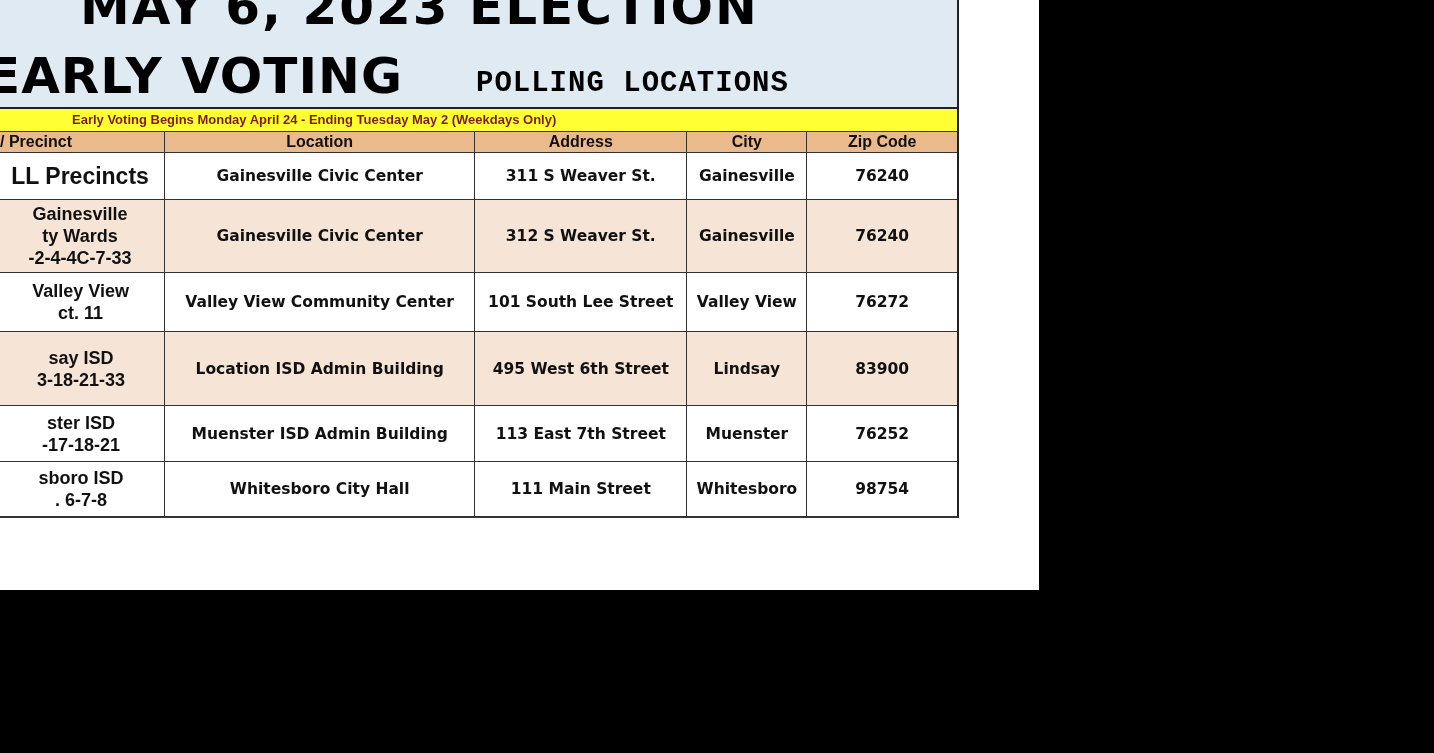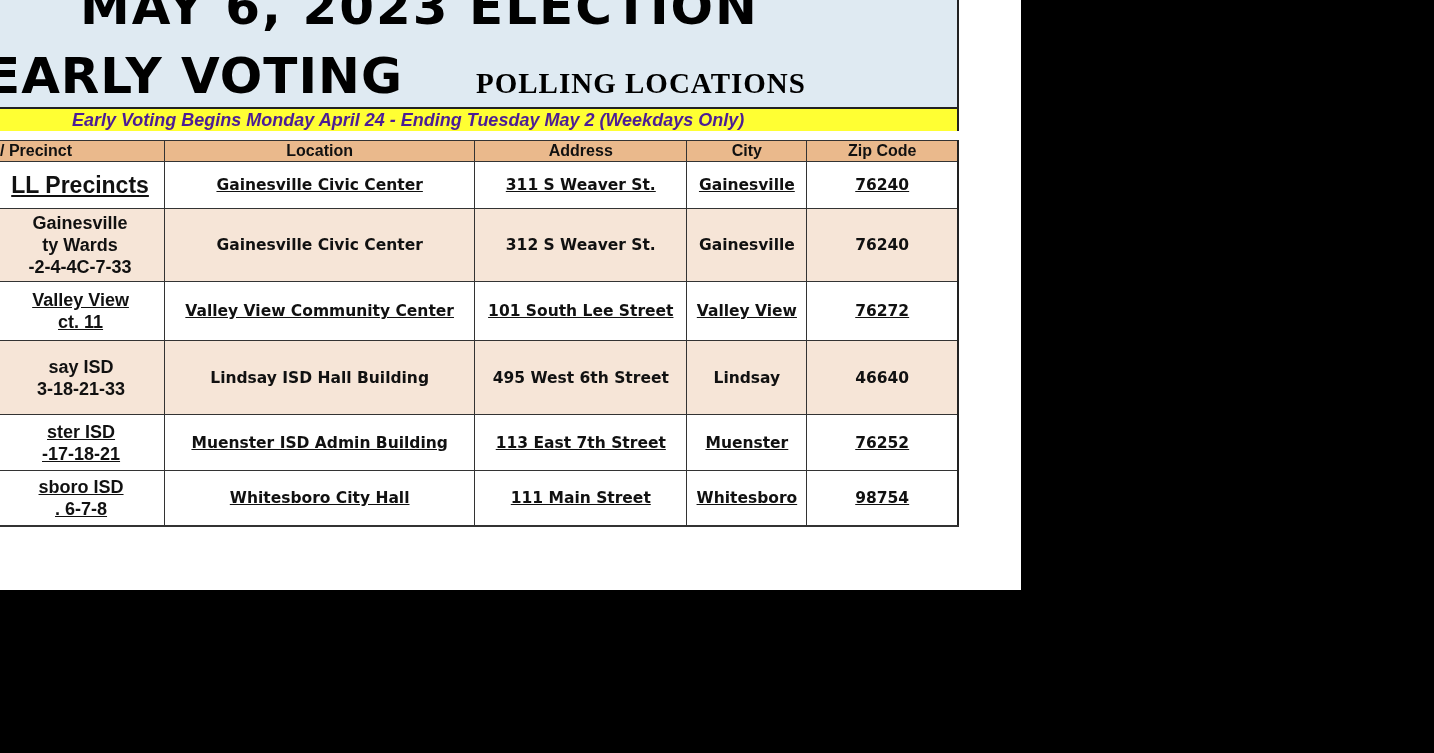--- a/index.html
+++ b/index.html
@@ -1,63 +1,63 @@
 <!DOCTYPE html>
 <html><head>
   <meta charset="utf-8">
   <style>
     html, body { margin: 0; padding: 0; }
     body {
       width: 1434px; height: 753px; background: #000; position: relative; overflow: hidden;
       font-family: "Liberation Sans", sans-serif;
     }
     .page {
-      position: absolute; left: 0; top: 0; width: 1021px; height: 590px; background: #ffffff; overflow: hidden;
+      position: absolute; left: 0; top: 0; width: 1021px; height: 590px; background: #ffffff; overflow: hidden; padding-left: 18px;
     }
     .banner {
       position: absolute; left: 0; top: 0; width: 957px; height: 107px; background: #dfeaf2;
       border-right: 2px solid #222;
     }
     .title-line1 {
       position: absolute; left: 80px; top: -22px; font-family: "DejaVu Sans", sans-serif; font-weight: bold;
       font-size: 50px; letter-spacing: 2px; color: #000; white-space: nowrap;
     }
     .title-line2 {
       position: absolute; left: -14px; top: 47px; font-family: "DejaVu Sans", sans-serif; font-weight: bold;
       font-size: 50px; letter-spacing: 1px; color: #000; white-space: nowrap;
     }
     .title-sub {
-      position: absolute; left: 476px; top: 67px; font-family: Liberation Serif, serif; font-weight: bold;
+      position: absolute; left: 476px; top: 67px; font-family: Liberation Mono, monospace; font-weight: bold;
       font-size: 29px; letter-spacing: 1px; color: #000; white-space: nowrap;
     }
     .notice {
       position: absolute; left: 0; top: 107px; width: 957px; height: 22px; background: #ffff33;
       border-top: 2px solid #222; border-right: 2px solid #222;
-      font-weight: bold; font-size: 18px; line-height: 22px; color: #4c1d95; text-indent: 72px; white-space: nowrap; font-style: italic;
+      font-weight: bold; font-size: 13px; line-height: 22px; color: #7f1d1d; text-indent: 72px; white-space: nowrap;
     }
     table.grid {
-      position: absolute; left: -1px; top: 140px; border-collapse: collapse; table-layout: fixed;
+      position: absolute; left: -1px; top: 131px; border-collapse: collapse; table-layout: fixed;
       width: 960px;
     }
     table.grid th, table.grid td {
       border: 1px solid #333; text-align: center; color: #111; padding: 0; overflow: hidden;
     }
     table.grid tr:last-child td { border-bottom: 2px solid #333; }
     table.grid th:last-child, table.grid td:last-child { border-right: 2px solid #222; }
     table.grid th {
       background: #eab98c; height: 20px; font-size: 16px; font-weight: bold; line-height: 20px;
     }
     td.area {
       text-align: left; font-weight: bold; font-size: 18px; line-height: 22px; padding-left: 0; white-space: nowrap;
     }
     td.area .inner { margin-left: -18px; }
     td.area.big { font-size: 23px; }
     td.cell { font-family: "DejaVu Sans", sans-serif; font-weight: bold; font-size: 15.5px; white-space: nowrap; margin-top: 36px; }
     tr.alt td { background: #f6e5d7; }
-    tr.plain td { background: #ffffff; text-decoration: underline; }
+    tr.plain td { background: #ffffff; }
     .c1 { width: 165px; } .c2 { width: 310px; } .c3 { width: 212px; } .c4 { width: 120px; } .c5 { width: 151px; }
   </style>
 </head>
 <body>
 
 <div class="page">
   <div class="banner">
     <div class="title-line1">MAY 6, 2023 ELECTION</div>
     <div class="title-line2">EARLY VOTING</div>
     <div class="title-sub">POLLING LOCATIONS</div>
@@ -118,24 +118,24 @@
         <td class="cell">Valley View</td>
         <td class="cell">76272</td>
       </tr>
       <tr class="alt" style="height:74px;">
         <td class="area">
             <div class="inner" style="margin-left:-2px;">
           <div>say ISD</div>
           <div>3-18-21-33</div>
         </div>
           </td>
-        <td class="cell">Lindsay ISD Hall Building</td>
+        <td class="cell">Location ISD Admin Building</td>
         <td class="cell">495 West 6th Street</td>
         <td class="cell">Lindsay</td>
-        <td class="cell">46640</td>
+        <td class="cell">83900</td>
       </tr>
       <tr class="plain" style="height:56px;">
         <td class="area">
             <div class="inner" style="margin-left:-2px;">
           <div>ster ISD</div>
           <div>-17-18-21</div>
         </div>
           </td>
         <td class="cell">Muenster ISD Admin Building</td>
         <td class="cell">113 East 7th Street</td>

